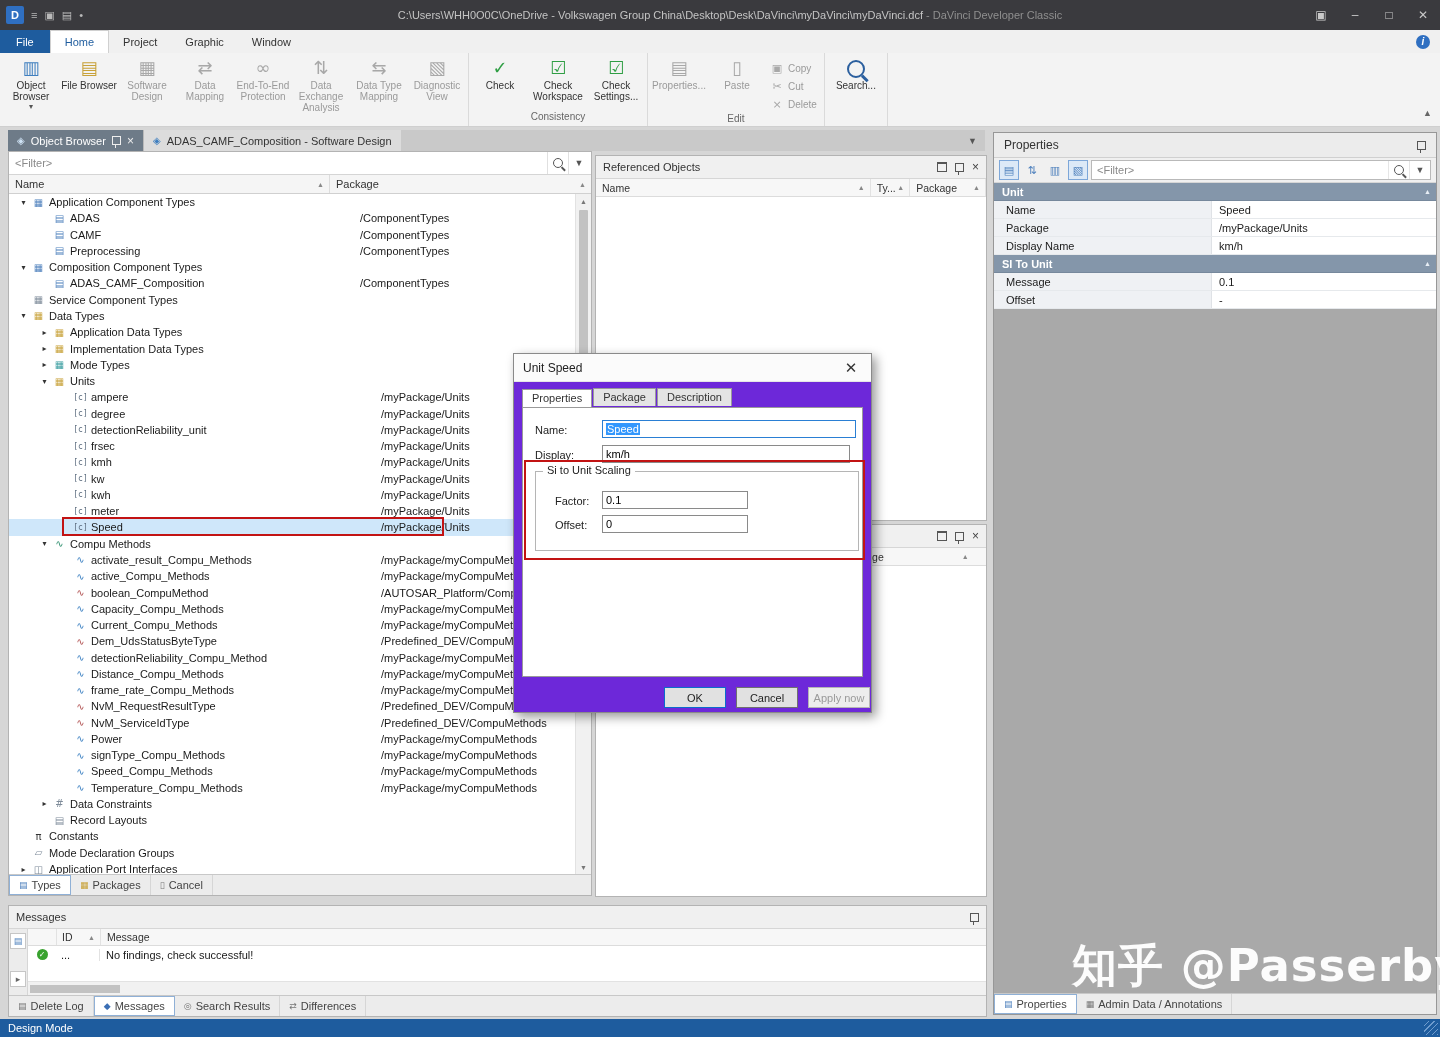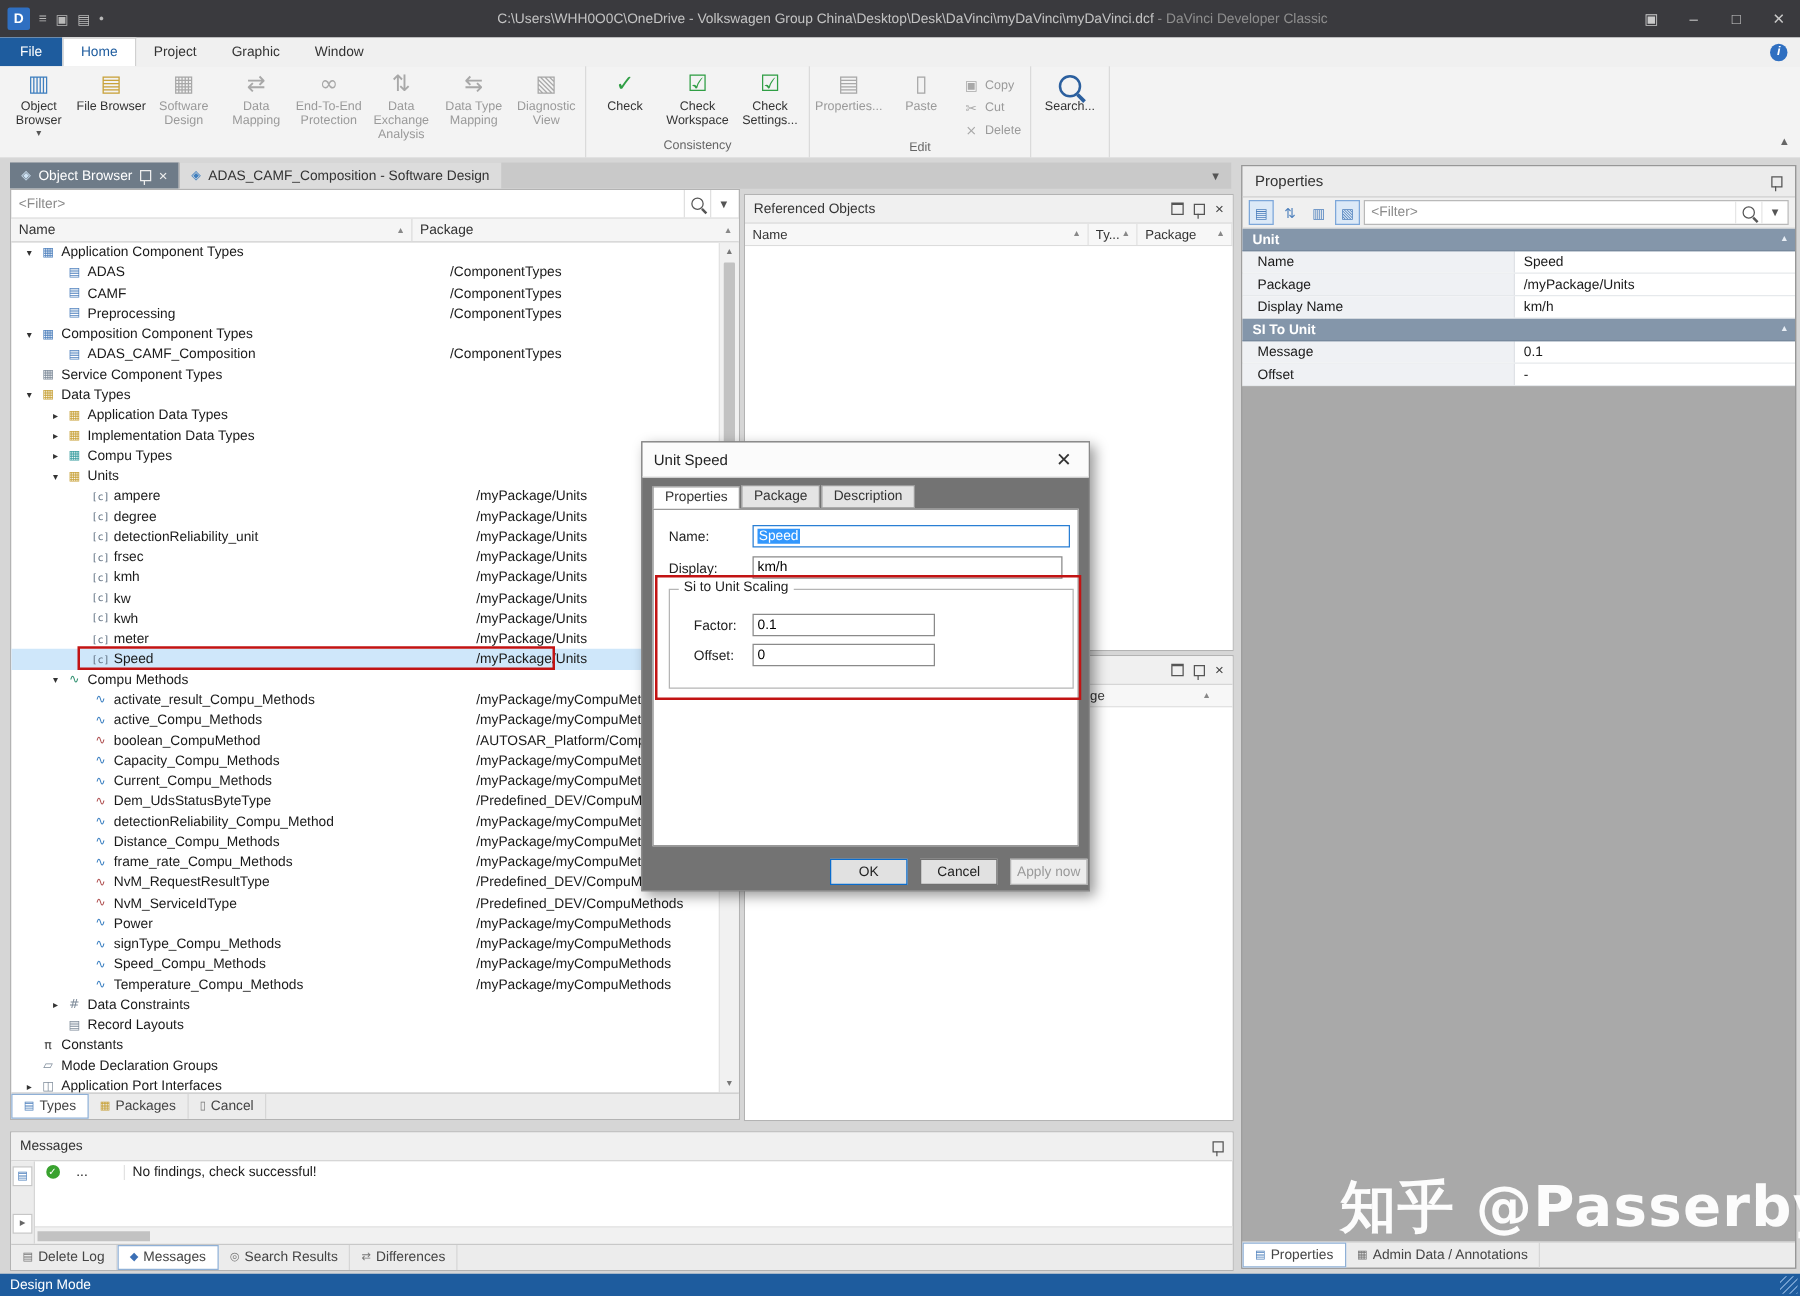--- a/index.html
+++ b/index.html
@@ -152,21 +152,21 @@
   .hscroll{height:13px;background:#f1f1f1;border-top:1px solid #e2e2e2;display:flex;align-items:center;padding:0 2px;}
   .hs-thumb{width:90px;height:8px;background:#c2c2c2;}
 
   
   .statusbar{position:absolute;left:0;top:1019px;width:1440px;height:18px;background:#1e5c9e;color:#fff;
              display:flex;align-items:center;padding-left:8px;box-sizing:border-box;}
   .grip{margin-left:auto;width:14px;height:14px;margin-right:2px;
         background:repeating-linear-gradient(135deg,transparent 0 3px,#6f9cce 3px 4px);}
 
   
-  .dialog{position:absolute;left:513px;top:353px;width:357px;height:358px;background:#737373;
+  .dialog{position:absolute;left:513px;top:353px;width:357px;height:358px;background:#6d28d9;
           border:1px solid #8a8a8a;box-shadow:4px 4px 10px rgba(0,0,0,.40);z-index:50;}
   .dlg-title{height:27px;display:flex;align-items:center;padding:0 9px;background:#fbfbfb;
              border-bottom:1px solid #e6e6e6;font-size:12px;color:#222;}
   .dlg-close{margin-left:auto;width:22px;text-align:center;font-size:15px;color:#333;}
   .dlg-tabs{position:absolute;left:8px;top:34px;display:flex;}
   .dlg-tab{padding:2px 9px 3px;border:1px solid #9a9a9a;border-bottom:none;background:#e4e4e4;margin-right:1px;color:#333;}
   .dlg-tab.active{background:#fff;position:relative;z-index:2;top:1px;}
   .dlg-page{position:absolute;left:8px;top:53px;width:339px;height:268px;background:#fff;border:1px solid #9a9a9a;}
   .f-label{position:absolute;color:#222;}
   .f-input{position:absolute;height:16px;border:1px solid #8a8a8a;background:#fff;font-family:"Liberation Sans",sans-serif;
@@ -430,21 +430,21 @@
               <span class="texp">▸</span>
               <span class="ticon" style="color: rgb(200, 162, 58);">▦</span>
               <span class="tlabel">Implementation Data Types</span>
             </div>
             <span class="tpkg"></span>
           </div>
           <div class="trow">
             <div class="tname" style="padding-left: 29px;">
               <span class="texp">▸</span>
               <span class="ticon" style="color: rgb(58, 158, 160);">▦</span>
-              <span class="tlabel">Compu Types</span>
+              <span class="tlabel">Mode Types</span>
             </div>
             <span class="tpkg"></span>
           </div>
           <div class="trow">
             <div class="tname" style="padding-left: 29px;">
               <span class="texp">▾</span>
               <span class="ticon" style="color: rgb(200, 162, 58);">▦</span>
               <span class="tlabel">Units</span>
             </div>
             <span class="tpkg"></span>
@@ -818,20 +818,30 @@
     <div class="panel-head">
       <span class="ptitle">Messages</span>
       <span class="pin"></span>
     </div>
     <div class="msg-body">
       <div class="msg-rail">
         <span class="rail-btn">▤</span>
         <span class="rail-btn second">▸</span>
       </div>
       <div class="msg-grid">
+        <div class="msg-cols">
+          <div class="mc-gutter"></div>
+          <div class="mc-id">
+            <span>ID</span>
+              <span class="sort">▲</span>
+          </div>
+          <div class="mc-msg">
+            <span>Message</span>
+          </div>
+        </div>
         <div>
             <div class="mrow">
               <div class="mc-gutter">
                 <span class="ok-dot">✓</span>
               </div>
               <div class="mc-id">...</div>
               <div class="mc-msg">No findings, check successful!</div>
             </div>
           </div>
         <div class="msg-fill"></div>

